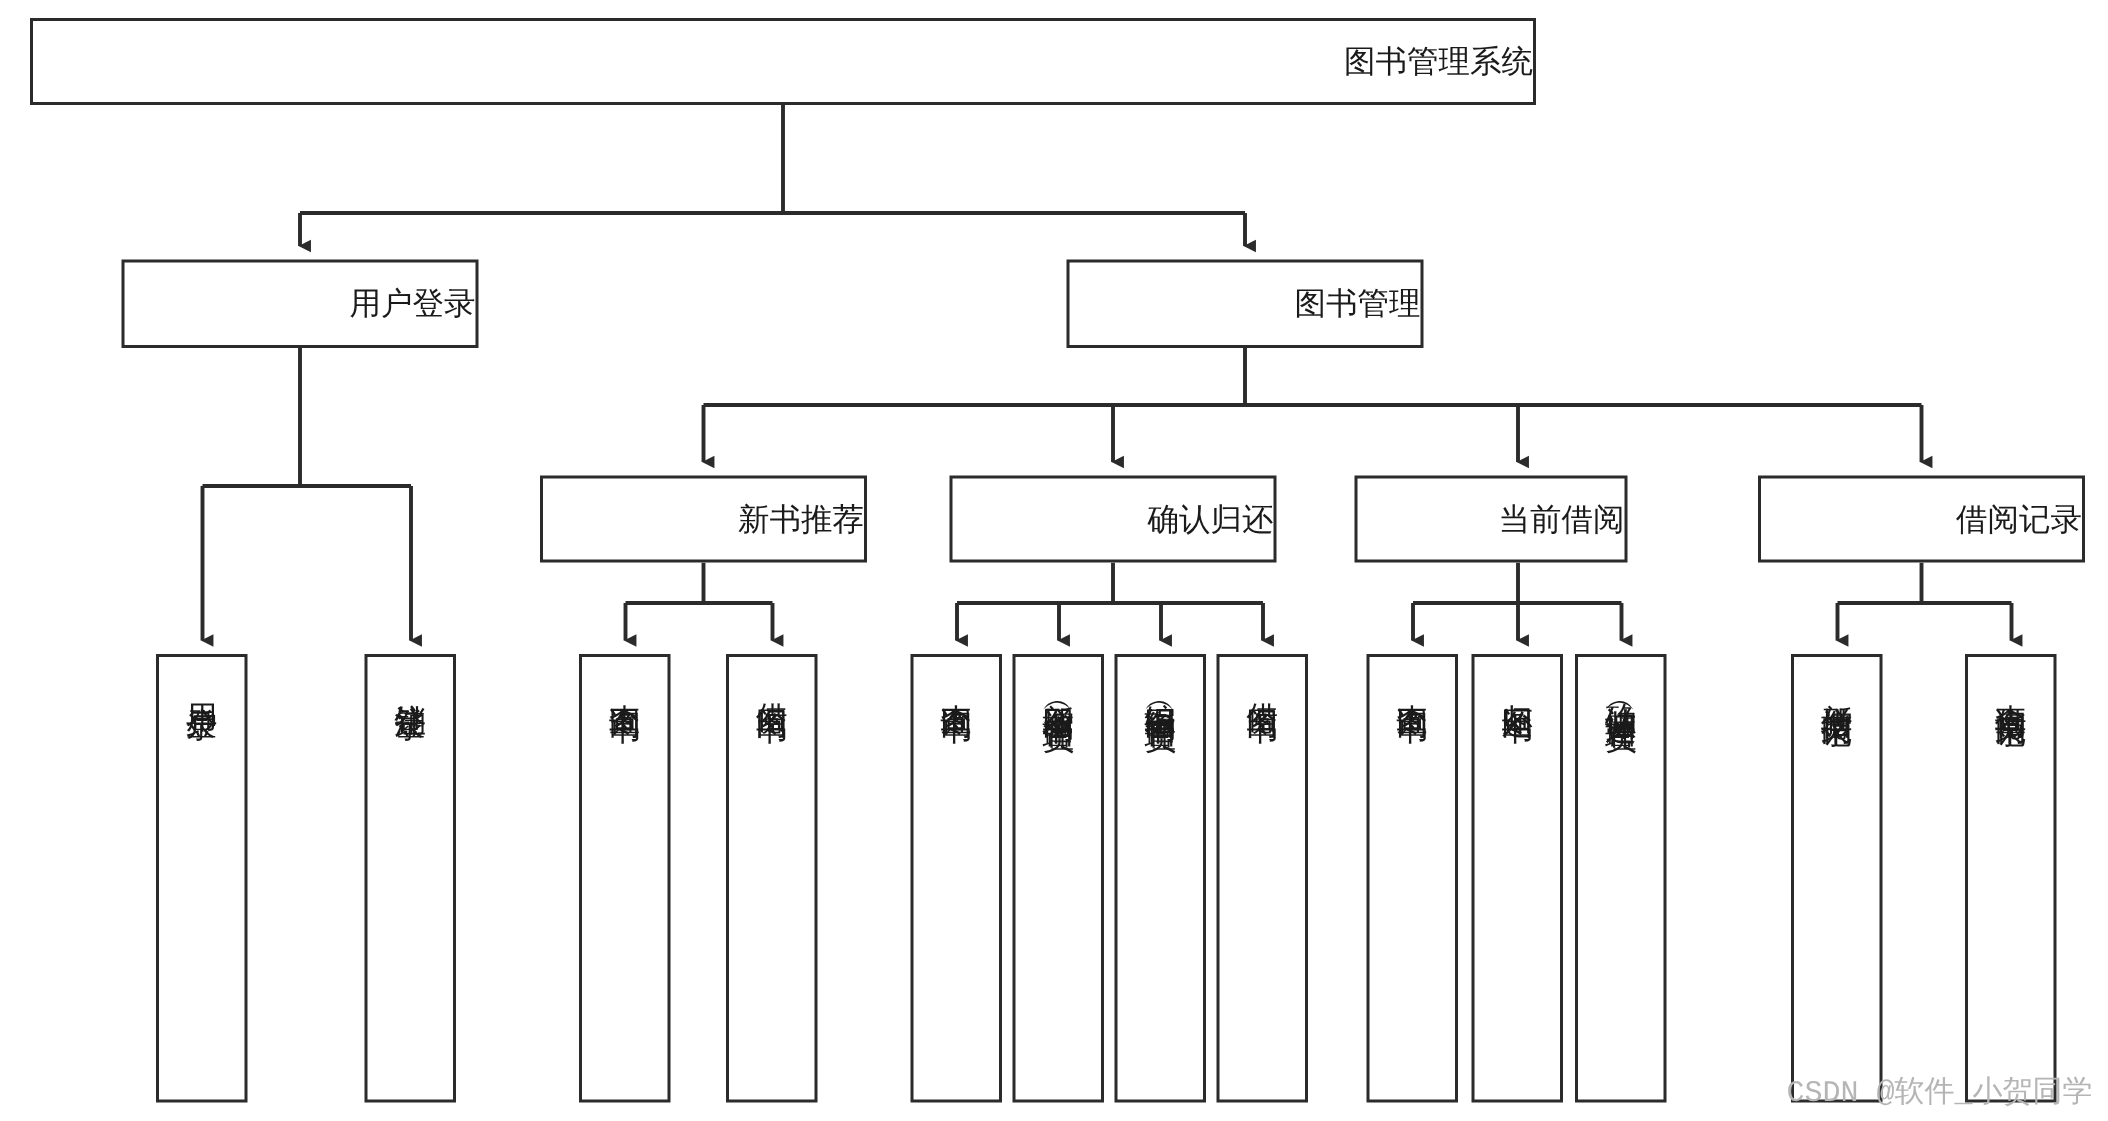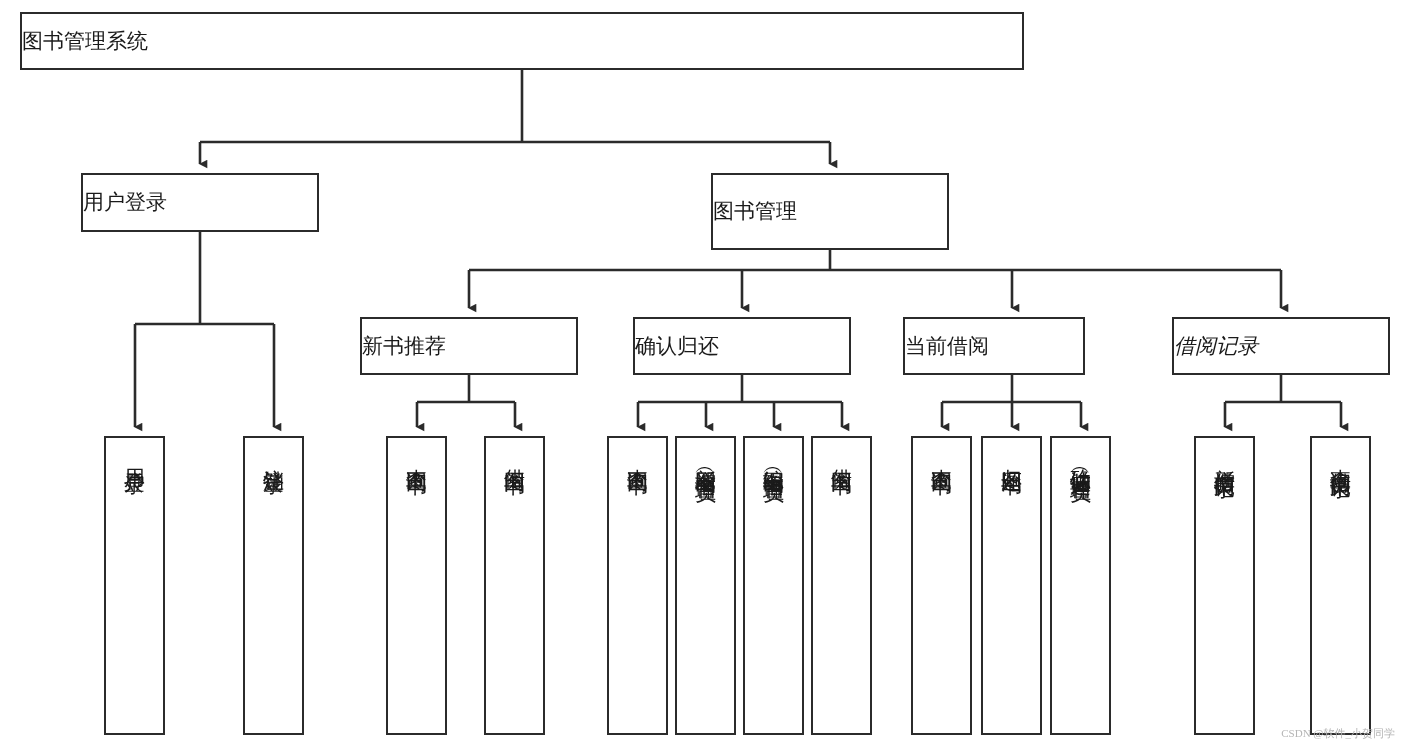--- a/index.html
+++ b/index.html
@@ -26,21 +26,21 @@
     height: 747px;
     pointer-events: none;
   }
   .node {
     position: absolute;
     box-sizing: border-box;
     border: 2px solid #2b2b2b;
     background: #ffffff;
     display: flex;
     align-items: center;
-    justify-content: flex-start;
+    justify-content: flex-end;
     color: #1a1a1a;
     line-height: 1.15;
     z-index: 2;
   }
   .node.root {
     font-size: 21px;
   }
   .node.level2 {
     font-size: 21px;
   }
@@ -57,25 +57,25 @@
     writing-mode: vertical-rl;
     text-orientation: upright;
     letter-spacing: 2px;
     white-space: nowrap;
     display: block;
   }
   #watermark {
     position: absolute;
     right: 10px;
     bottom: 6px;
-    font-size: 11px;
+    font-size: 20px;
     color: #b5b5b5;
     white-space: nowrap;
     z-index: 5;
-    font-family: Liberation Serif, serif;
+    font-family: Liberation Mono, monospace;
   }
 </style>
 </head>
 <body>
 
 <div id="diagram-root">
 
   <svg id="edge-layer" viewBox="0 0 1405 747" width="1405" height="747" xmlns="http://www.w3.org/2000/svg">
     <defs>
       <marker id="arrowhead" markerWidth="9" markerHeight="9" refX="4.5" refY="7.6" orient="auto" markerUnits="userSpaceOnUse">
@@ -119,34 +119,34 @@
       </g>
   </svg>
 
   <div class="node root" style="left: 20px; top: 12px; width: 1004px; height: 58px;">
     <span>图书管理系统</span>
   </div>
 
   <div class="node level2" style="left: 81px; top: 173px; width: 238px; height: 59px;">
     <span>用户登录</span>
   </div>
-  <div class="node level2" style="left: 711px; top: 173px; width: 238px; height: 77px;">
+  <div class="node level2" style="left: 711px; top: 173px; width: 238px; height: 59px;">
     <span>图书管理</span>
   </div>
 
   <div class="node level3" style="left: 360px; top: 317px; width: 218px; height: 58px;">
     <span>新书推荐</span>
   </div>
   <div class="node level3" style="left: 633px; top: 317px; width: 218px; height: 58px;">
     <span>确认归还</span>
   </div>
   <div class="node level3" style="left: 903px; top: 317px; width: 182px; height: 58px;">
     <span>当前借阅</span>
   </div>
-  <div class="node level3" style="left: 1172px; top: 317px; width: 218px; height: 58px; font-style: italic;">
+  <div class="node level3" style="left: 1172px; top: 317px; width: 218px; height: 58px;">
     <span>借阅记录</span>
   </div>
 
   <div class="node leaf" style="left: 104px; top: 436px; width: 61px; height: 299px;">
     <span class="vtext">用户登录</span>
   </div>
   <div class="node leaf" style="left: 243px; top: 436px; width: 61px; height: 299px;">
     <span class="vtext">注销登录</span>
   </div>
   <div class="node leaf" style="left: 386px; top: 436px; width: 61px; height: 299px;">

